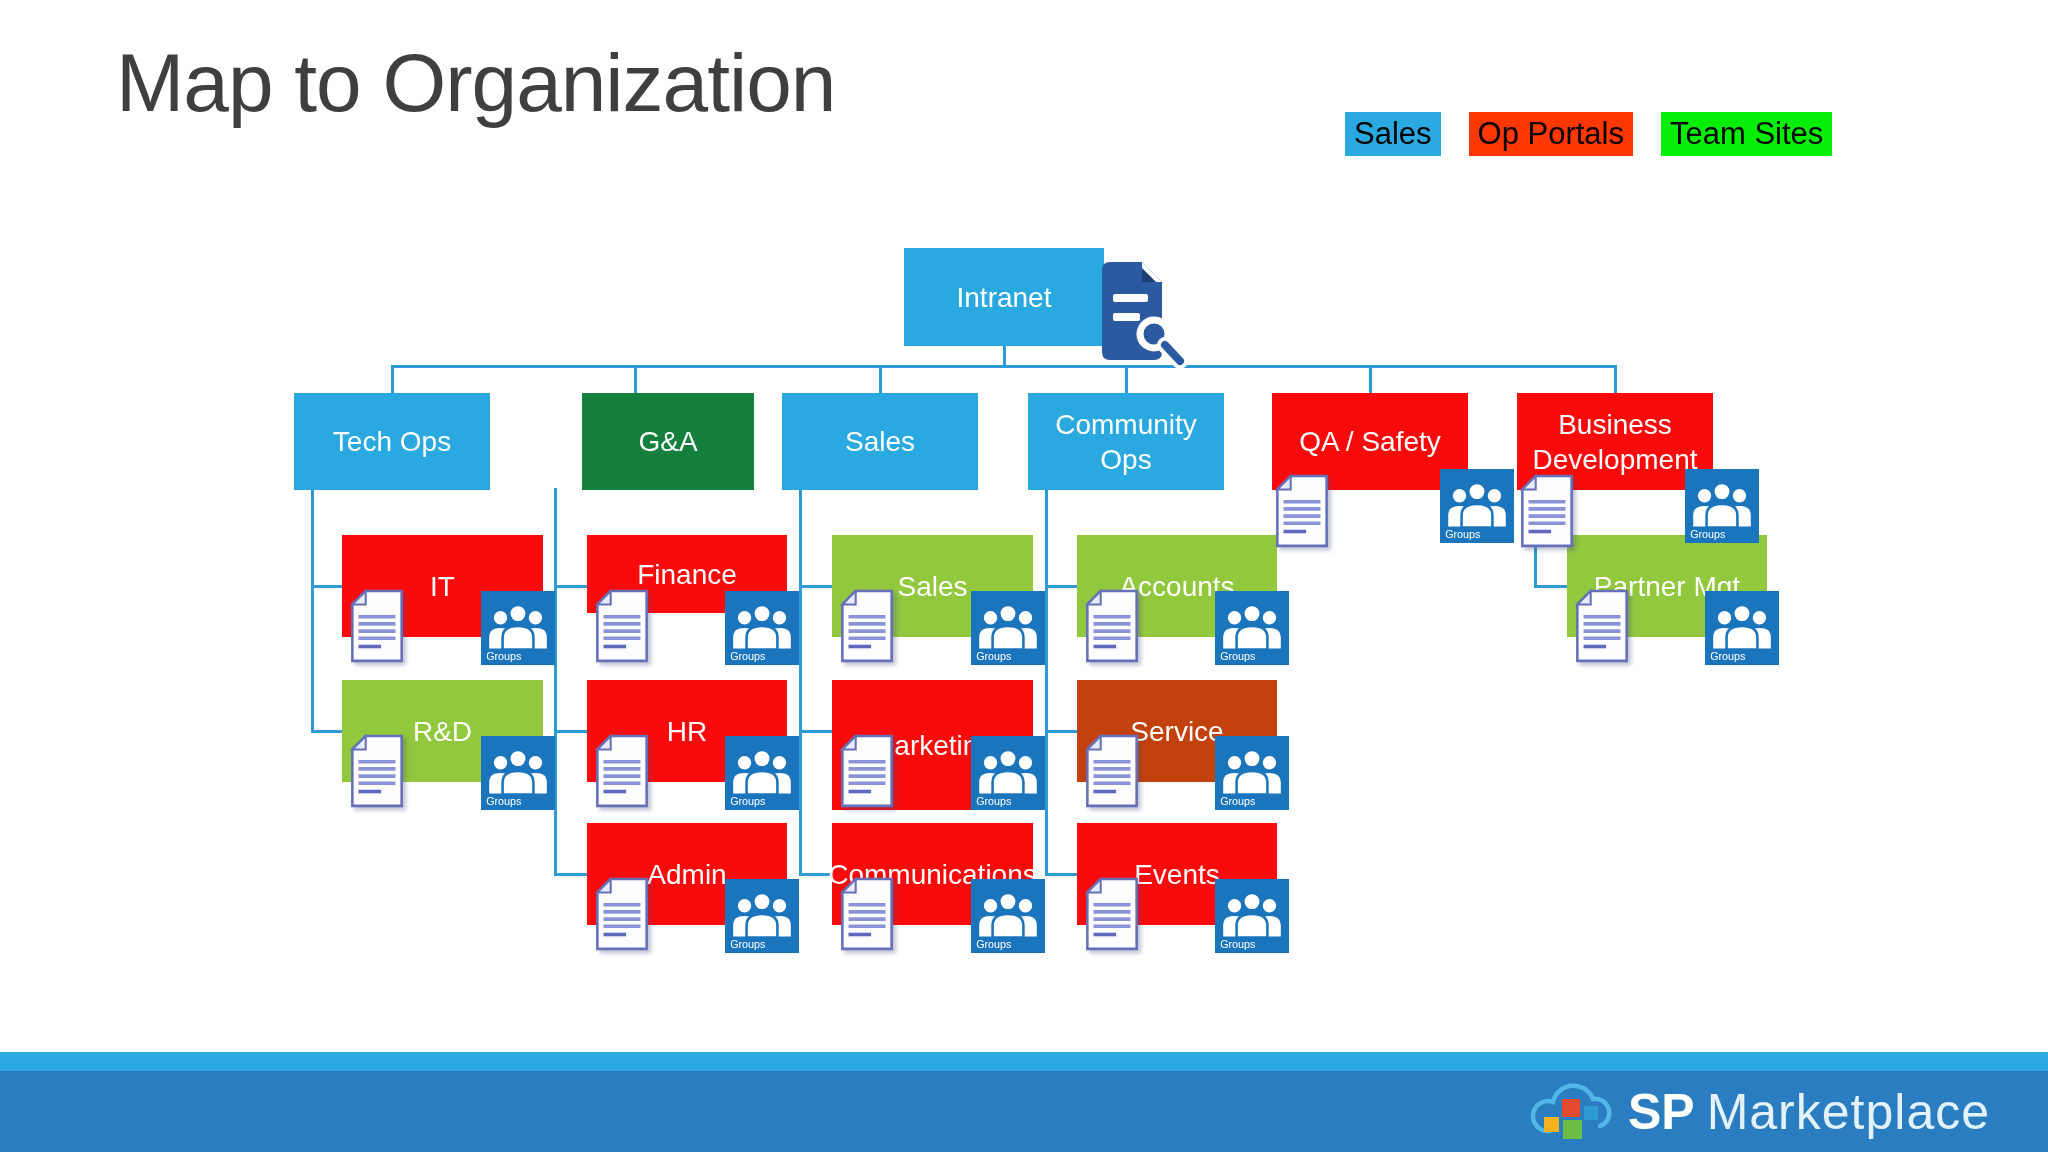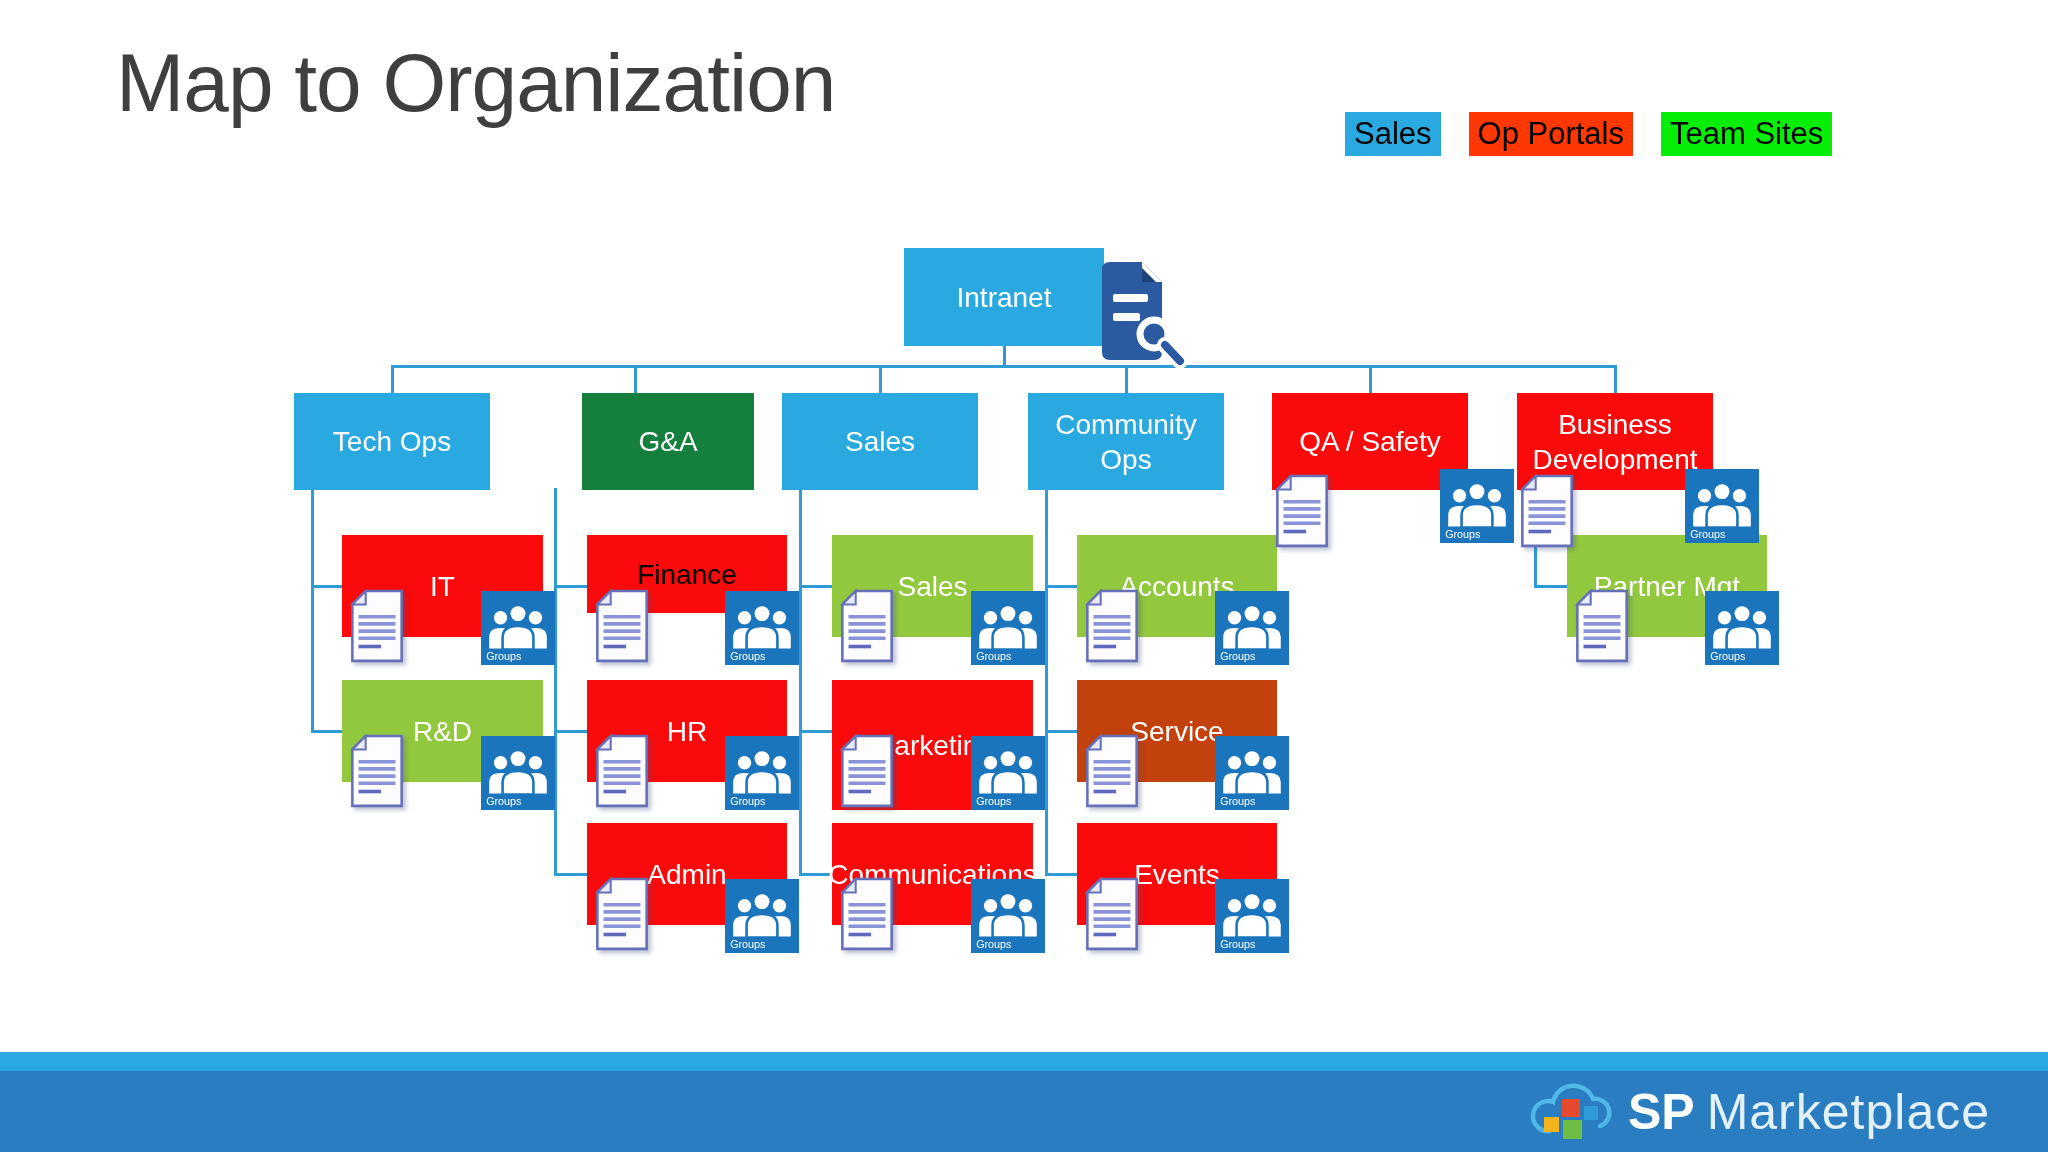--- a/index.html
+++ b/index.html
@@ -119,21 +119,21 @@
           <path d="M21 57 V45 q0-11 15-11 t15 11 V57 Z"></path>
     </g>
     <text x="5" y="67" font-size="10.5" fill="#ffffff" font-family="Liberation Sans, sans-serif">Groups</text>
       </svg>
       <div class="cline" style="left: 633.5px; top: 365px; width: 3px; height: 30px; background: rgb(46, 155, 214);"></div>
       <div class="node level2" style="left: 537px; top: 393px; width: 172px; height: 97px; background: #15803d; color: rgb(255, 255, 255); margin-left: 45px;">
         <span>G&amp;A</span>
       </div>
       <div class="cline" style="left: 554px; top: 488px; width: 3px; height: 388px; background: rgb(46, 155, 214);"></div>
       <div class="cline" style="left: 554px; top: 584.5px; width: 33px; height: 3px; background: rgb(46, 155, 214);"></div>
-      <div class="node child" style="left: 587px; top: 535px; width: 200px; height: 78px; background: rgb(250, 10, 10); color: #000000; text-align: right;">
+      <div class="node child" style="left: 587px; top: 535px; width: 200px; height: 78px; background: rgb(250, 10, 10); color: #ffffff; text-align: right;">
         <span>Finance</span>
       </div>
       <svg viewBox="0 0 56 74" width="58" height="76" class="icon" style="left: 593px; top: 589px; filter: drop-shadow(rgba(70, 80, 130, 0.35) 3px 3px 2px);">
     <path d="M17 2 H52 V70 H4 V15 Z" fill="#fdfdff" stroke="#6670b8" stroke-width="2.5"></path>
     <path d="M17 2 L4 15 H17 Z" fill="#e8eaf8" stroke="#6670b8" stroke-width="2"></path>
     <g stroke="#8a93d8" stroke-width="3.5">
       <line x1="10" y1="27" x2="46" y2="27"></line>
           <line x1="10" y1="34" x2="46" y2="34"></line>
       <line x1="10" y1="41" x2="46" y2="41"></line>
           <line x1="10" y1="48" x2="46" y2="48"></line>

